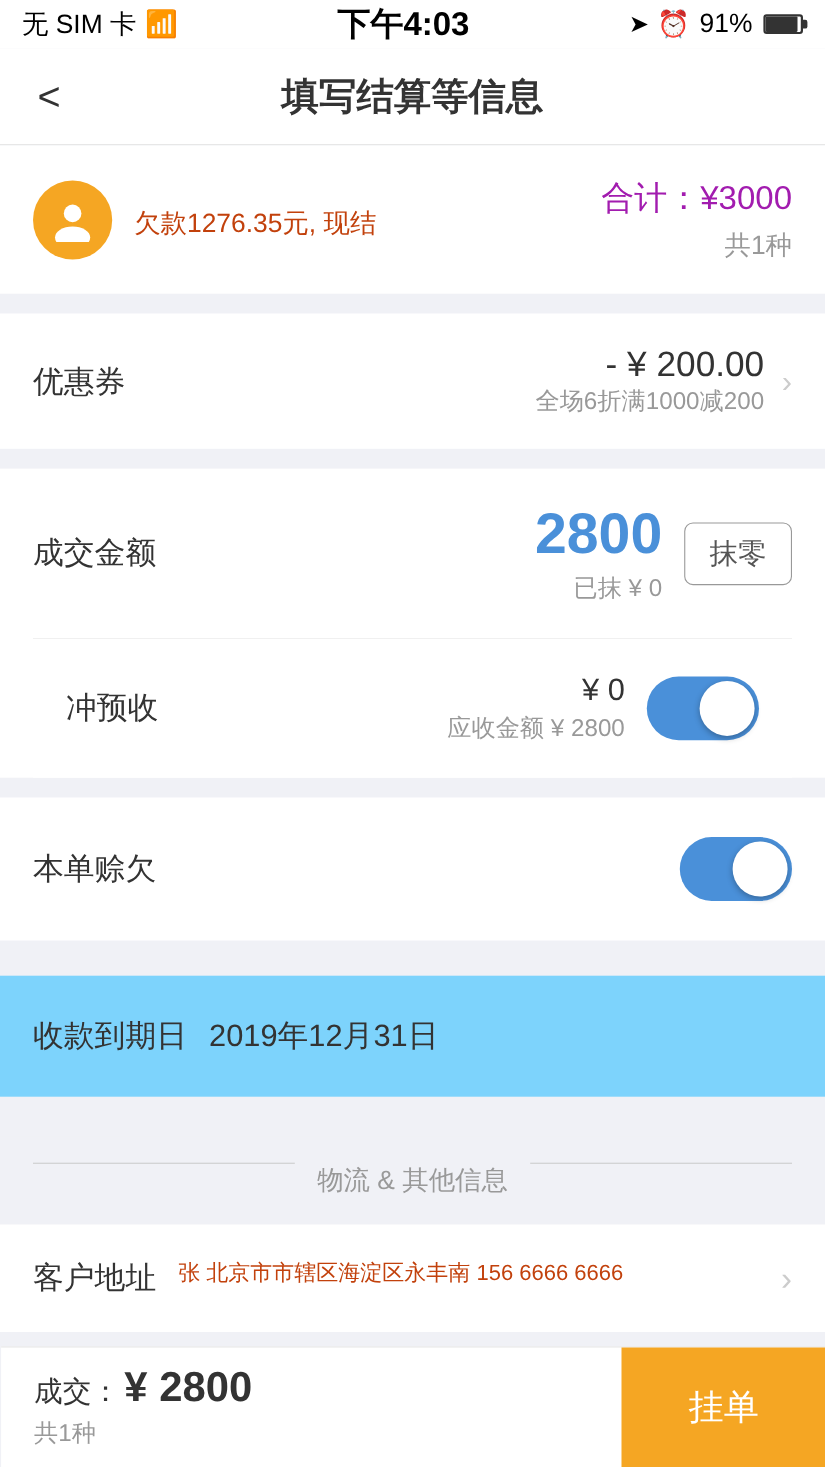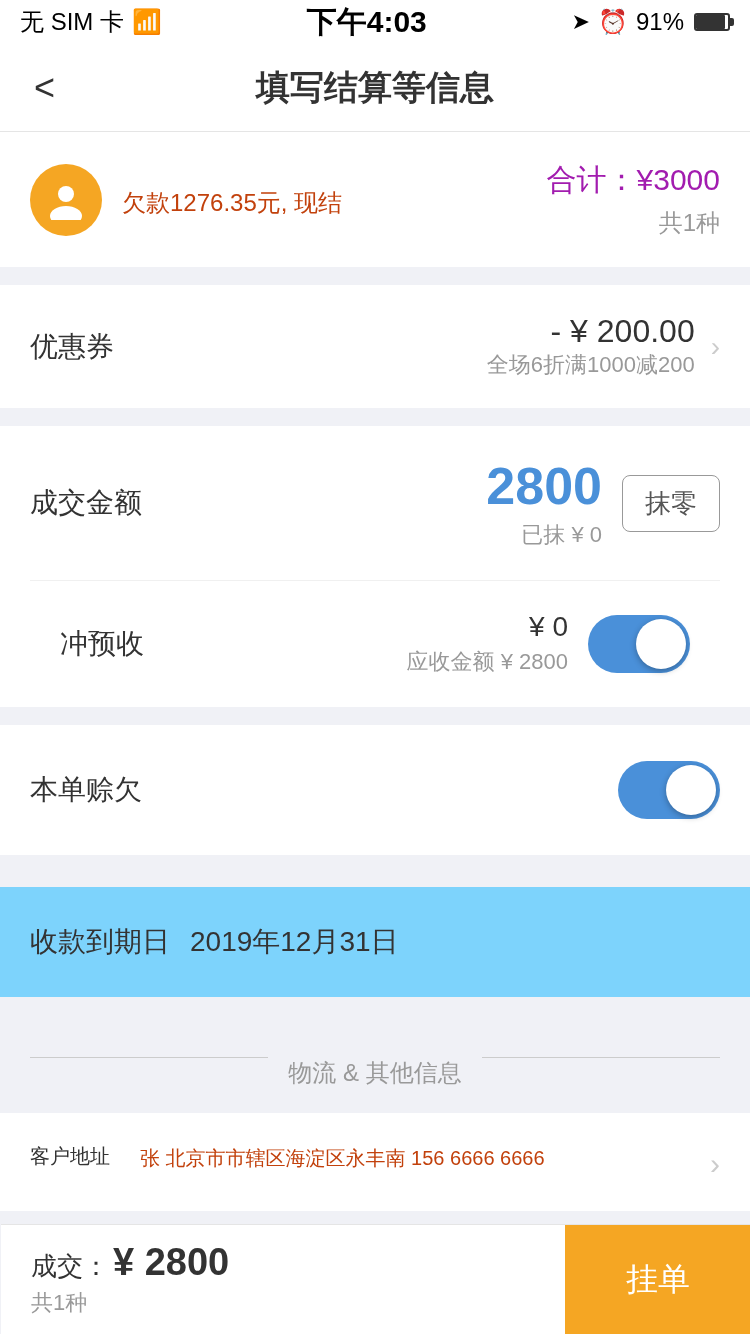--- a/index.html
+++ b/index.html
@@ -227,21 +227,21 @@
 
     
     .address-row {
       background: #fff;
       display: flex;
       align-items: flex-start;
       justify-content: space-between;
       padding: 30px 30px;
       margin-top: 0;
     }
-    .address-label { font-size: 20px; color: #333; flex-shrink: 0; margin-right: 20px; min-width: 90px; }
+    .address-label { font-size: 28px; color: #333; flex-shrink: 0; margin-right: 20px; min-width: 90px; }
     .address-content { font-size: 20px; color: #c2410c; flex: 1; line-height: 1.5; }
     .address-chevron { color: #ccc; font-size: 30px; margin-left: 10px; margin-top: 4px; }
 
     
     .bottom-bar {
       position: fixed;
       bottom: 0;
       left: 1px;
       width: 750px;
       height: 110px;

